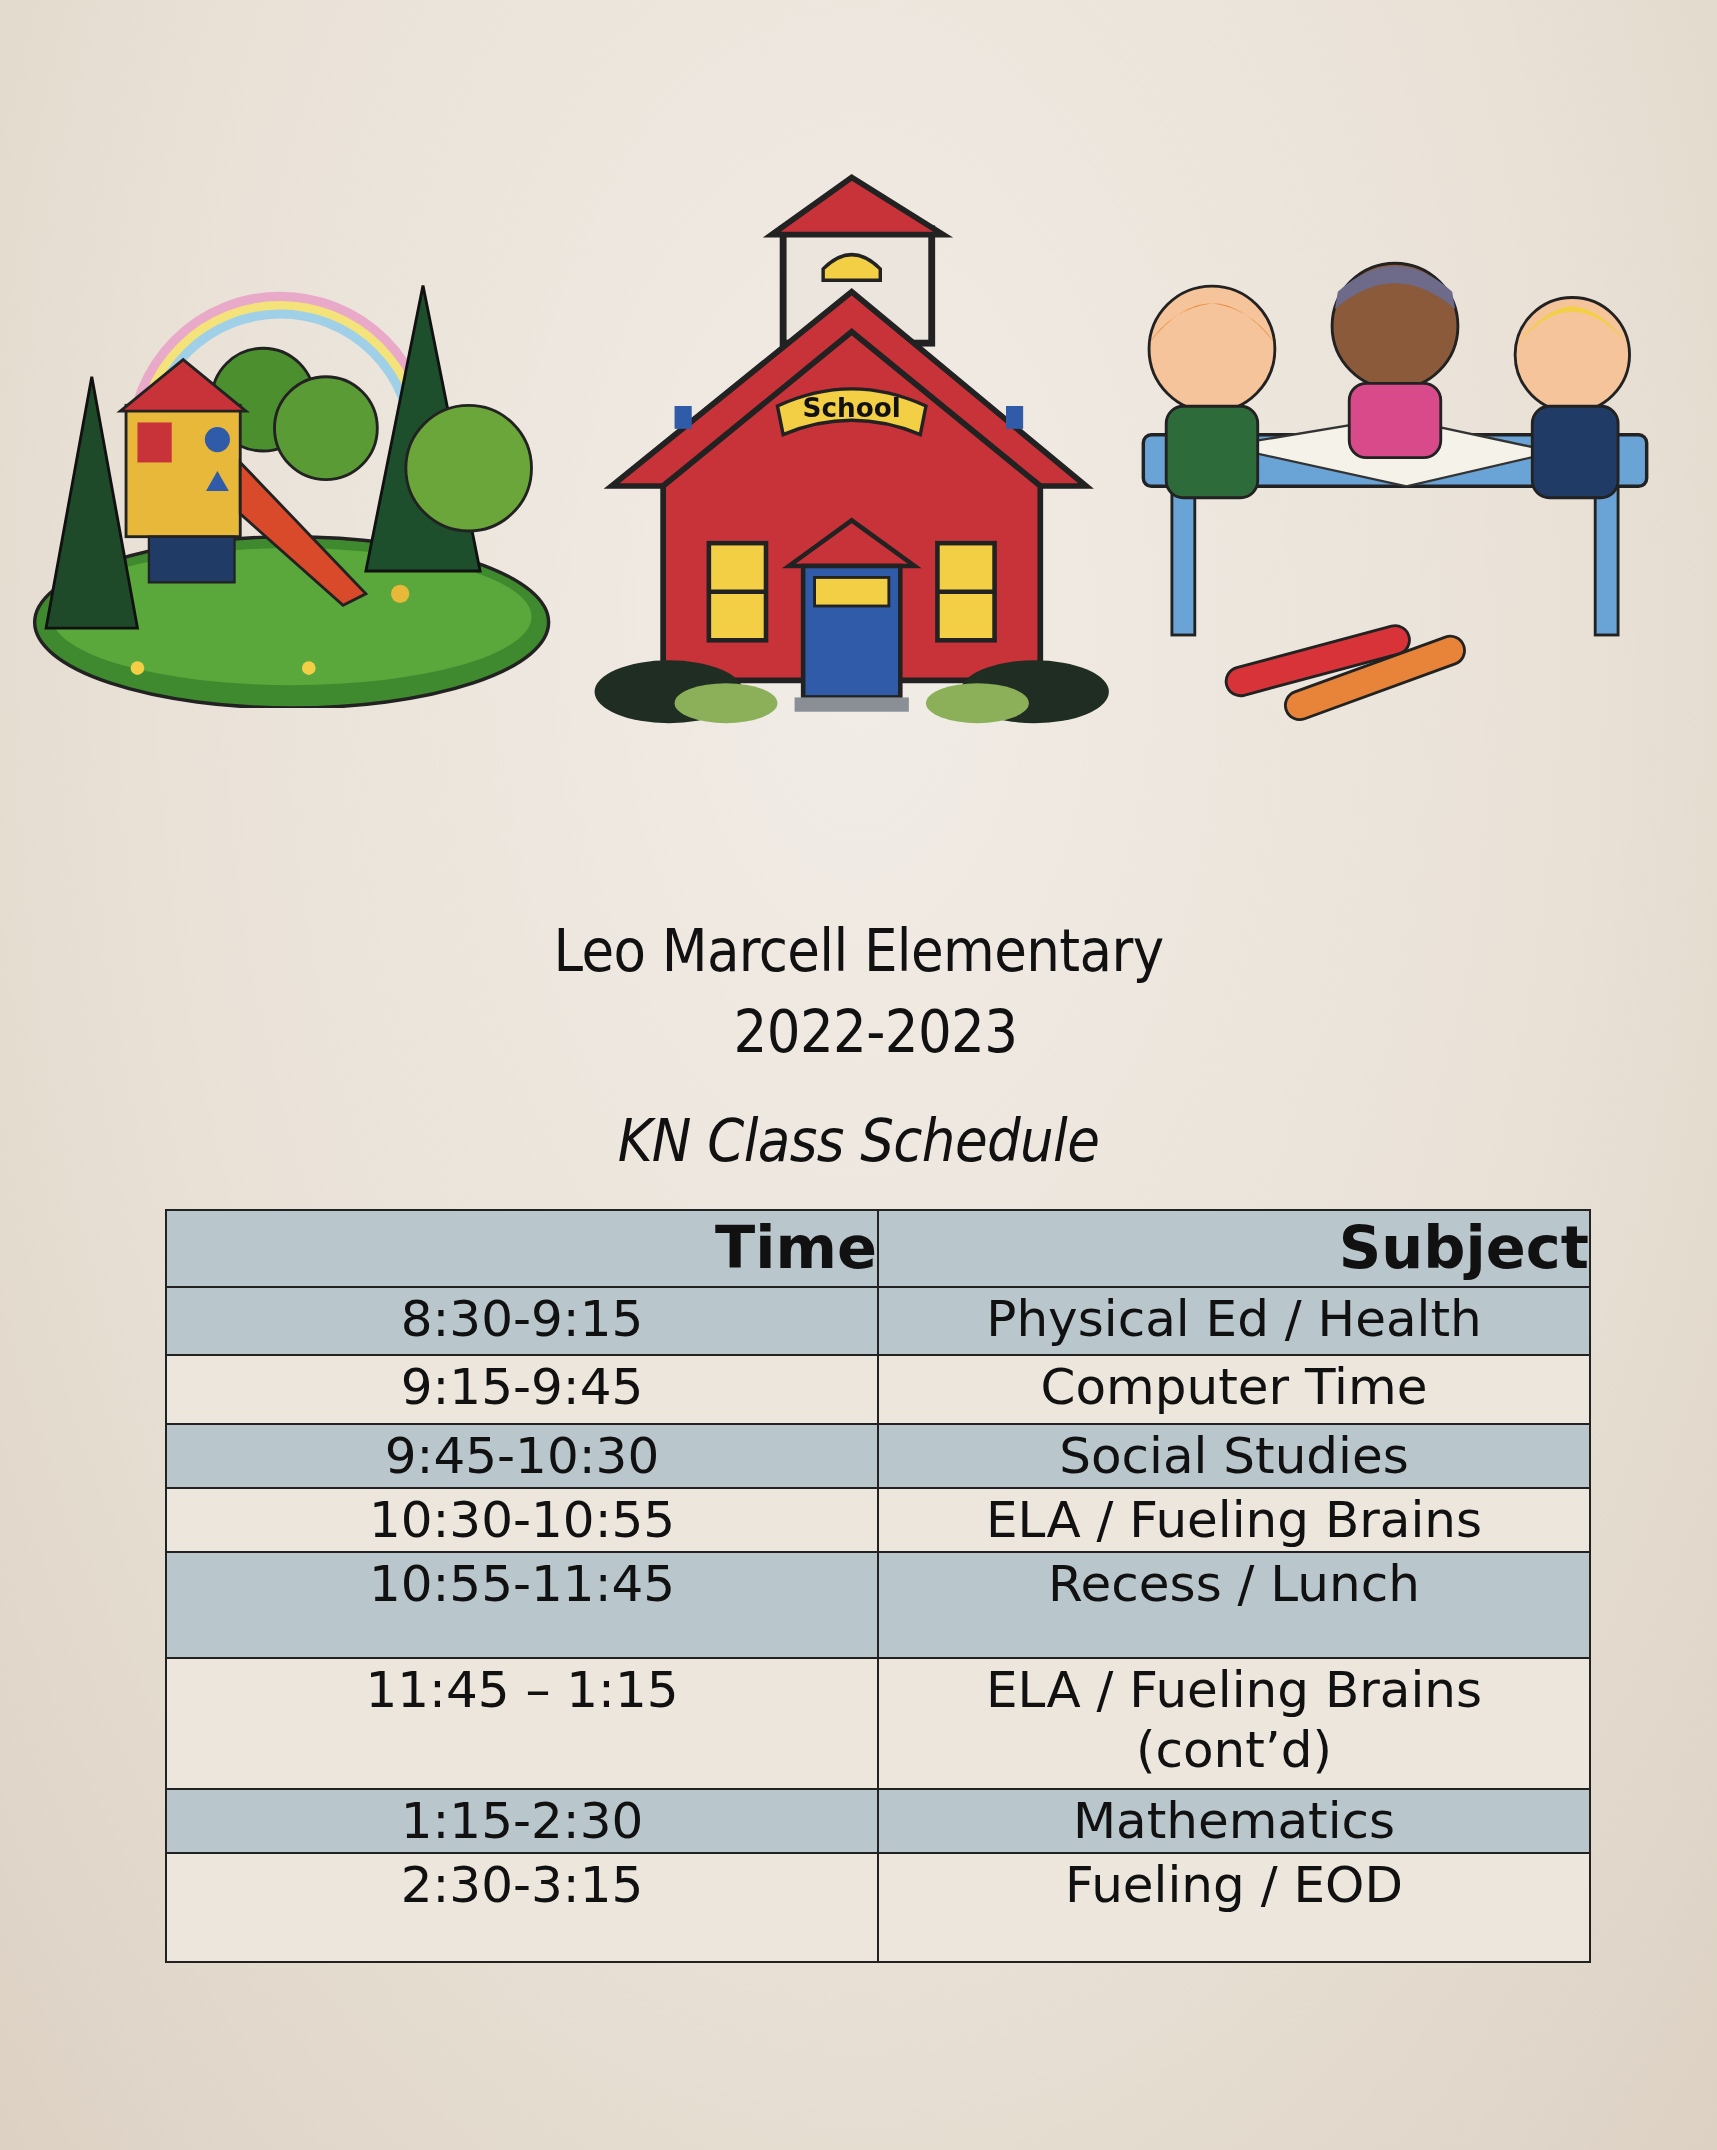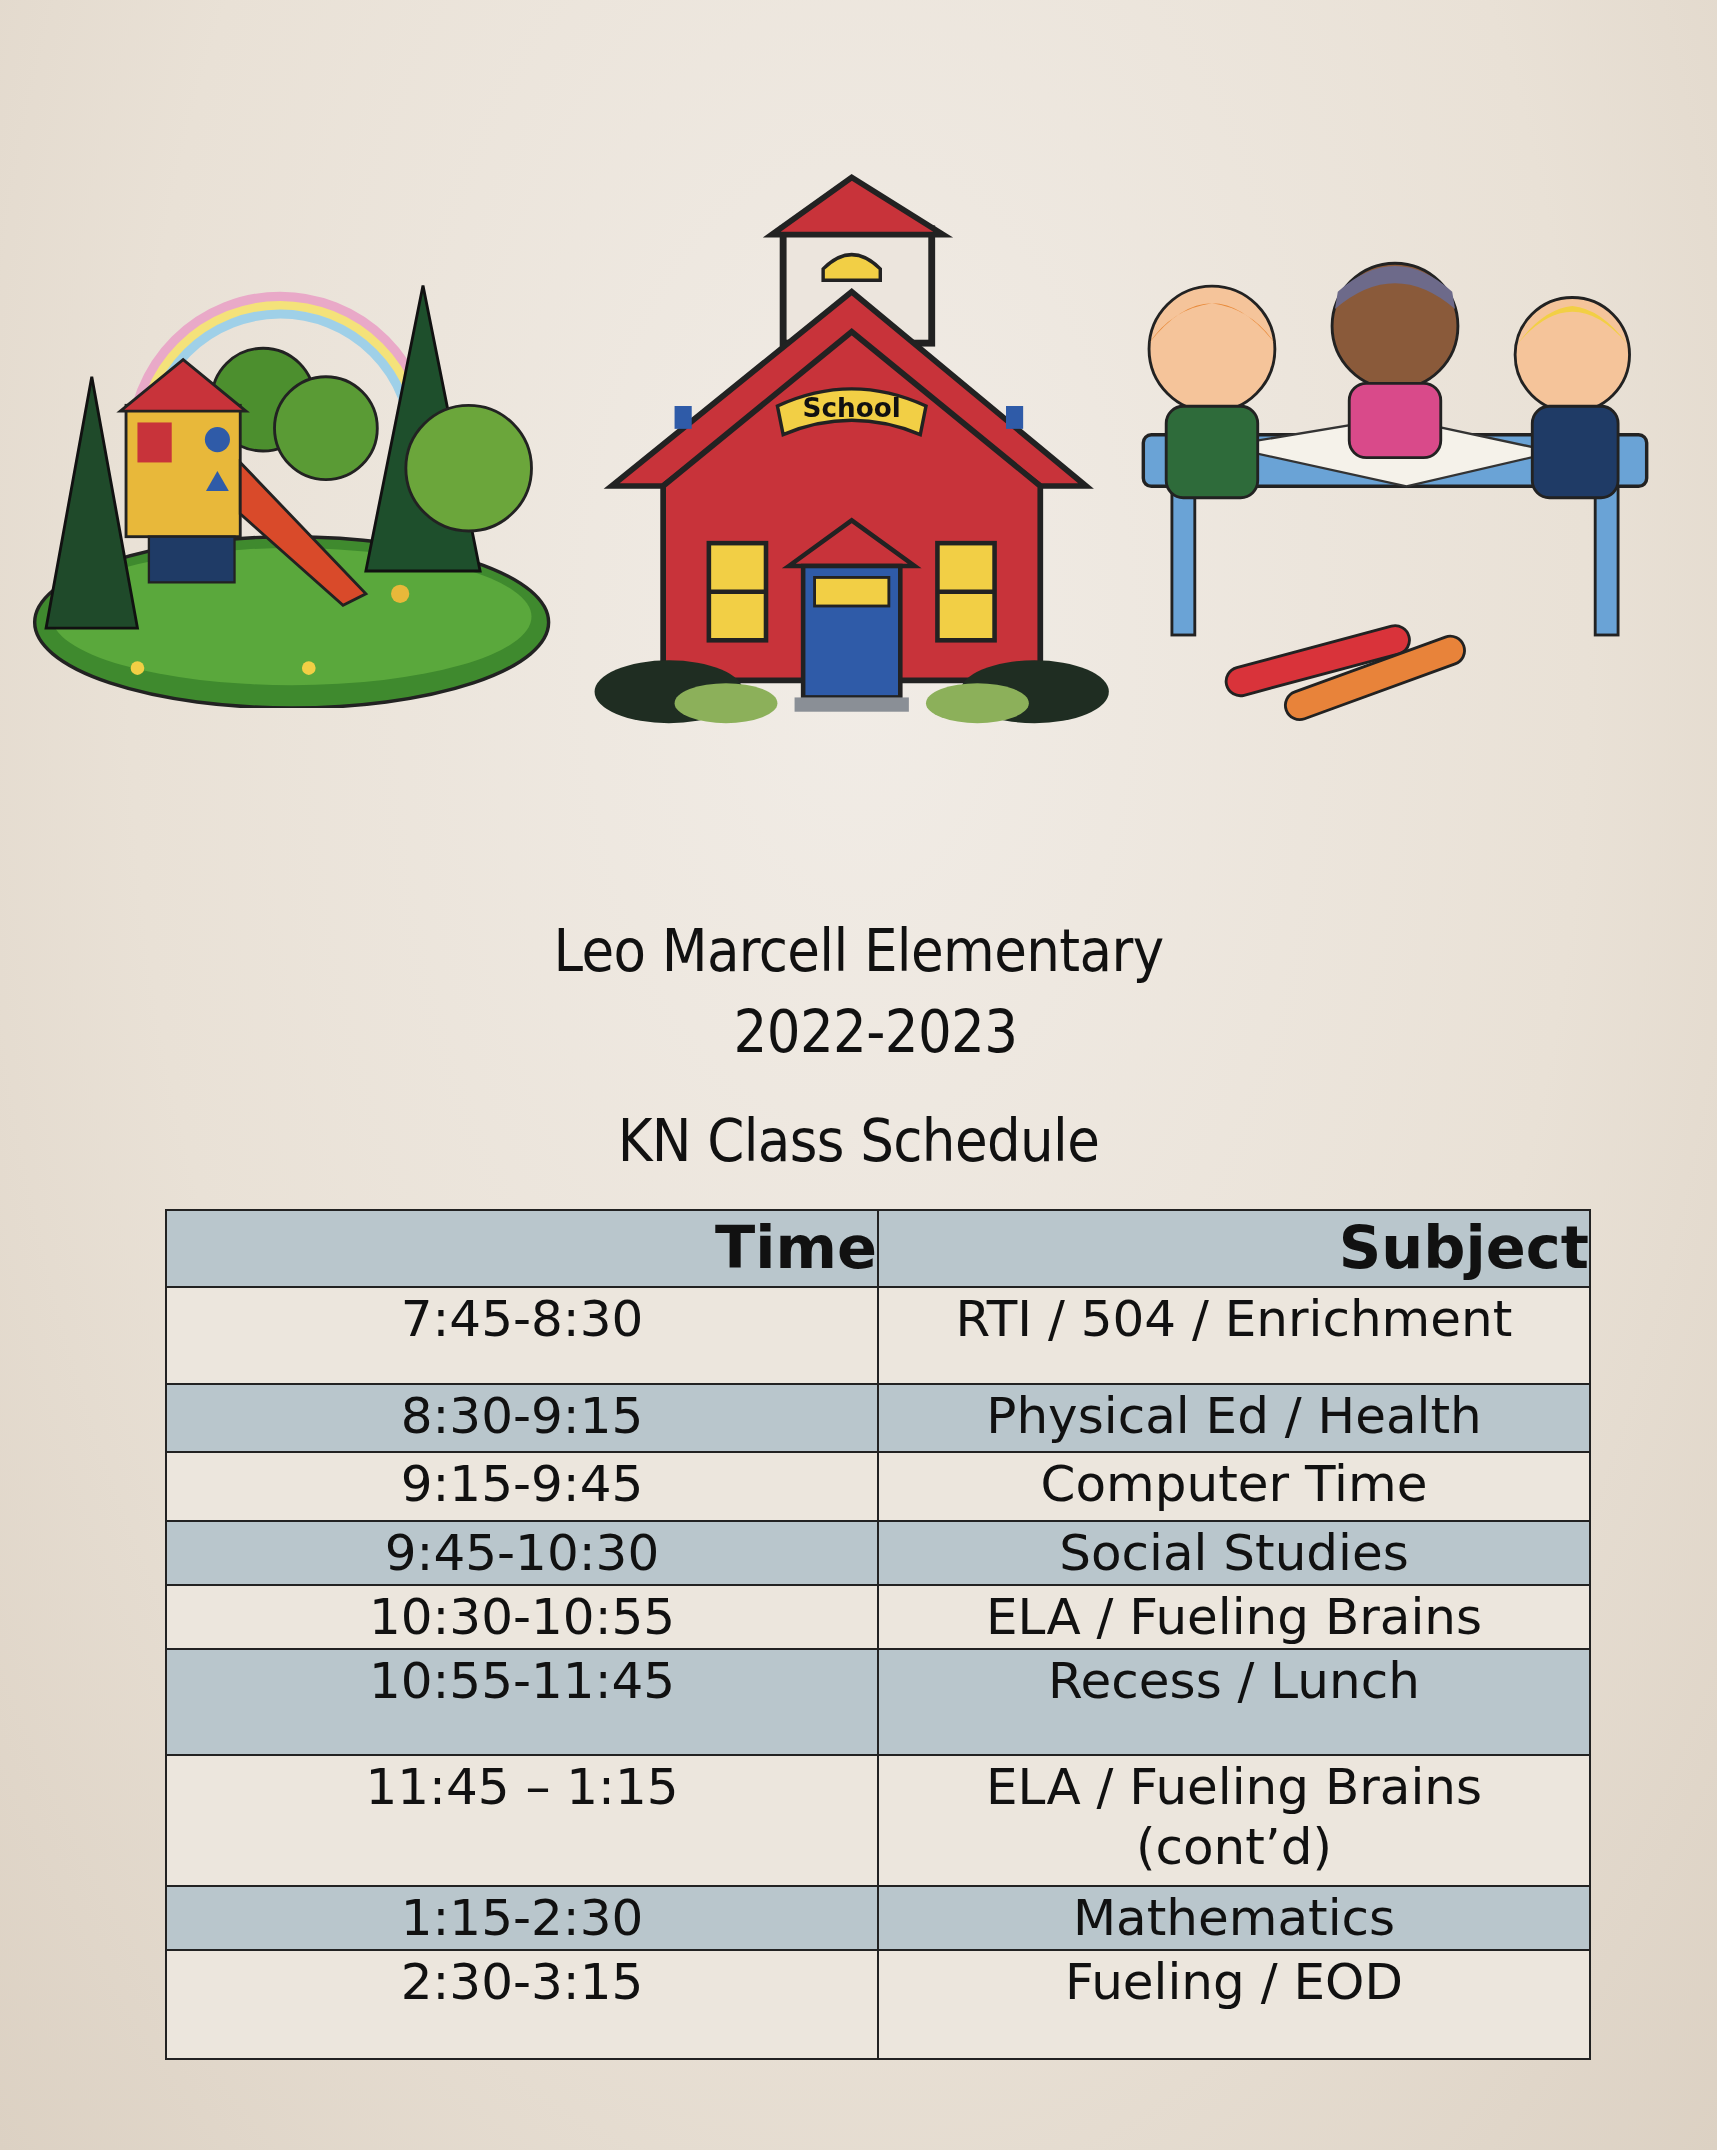--- a/index.html
+++ b/index.html
@@ -17,21 +17,21 @@
   #schoolhouse { left: 583px; top: 166px; width: 526px; height: 560px; }
   #kids { left: 1109px; top: 246px; width: 572px; height: 492px; }
 
   .heading {
     position: absolute; left: 0; width: 1717px; text-align: center;
     font-size: 59px; font-family: "DejaVu Sans Condensed", "DejaVu Sans", sans-serif;
     letter-spacing: -0.6px;
   }
   #h1 { top: 916px; }
   #h2 { top: 997px; padding-left: 17px; }
-  #h3 { top: 1106px; }
+  #h3 { top: 1106px; font-style: italic; }
 
   table.sched {
     position: absolute; left: 165px; top: 1209px;
     width: 1426px; border-collapse: collapse;
     border: 2.9px solid #222;
     font-family: "DejaVu Sans", sans-serif;
   }
   table.sched th, table.sched td {
     border: 2.9px solid #222; text-align: center; vertical-align: top;
     font-size: 50px; line-height: 1.2;
@@ -114,24 +114,20 @@
 <div class="heading" id="h3">KN Class Schedule</div>
 
 <table class="sched">
   <thead>
     <tr class="blue">
       <th class="cell-time">Time</th>
       <th>Subject</th>
     </tr>
   </thead>
   <tbody>
-    <tr class="cream" style="height:97px">
-      <td>7:45-8:30</td>
-      <td>RTI / 504 / Enrichment</td>
-    </tr>
     <tr class="blue" style="height:68px">
       <td>8:30-9:15</td>
       <td>Physical Ed / Health</td>
     </tr>
     <tr class="cream" style="height:69px">
       <td>9:15-9:45</td>
       <td>Computer Time</td>
     </tr>
     <tr class="blue" style="height:64px">
       <td>9:45-10:30</td>

